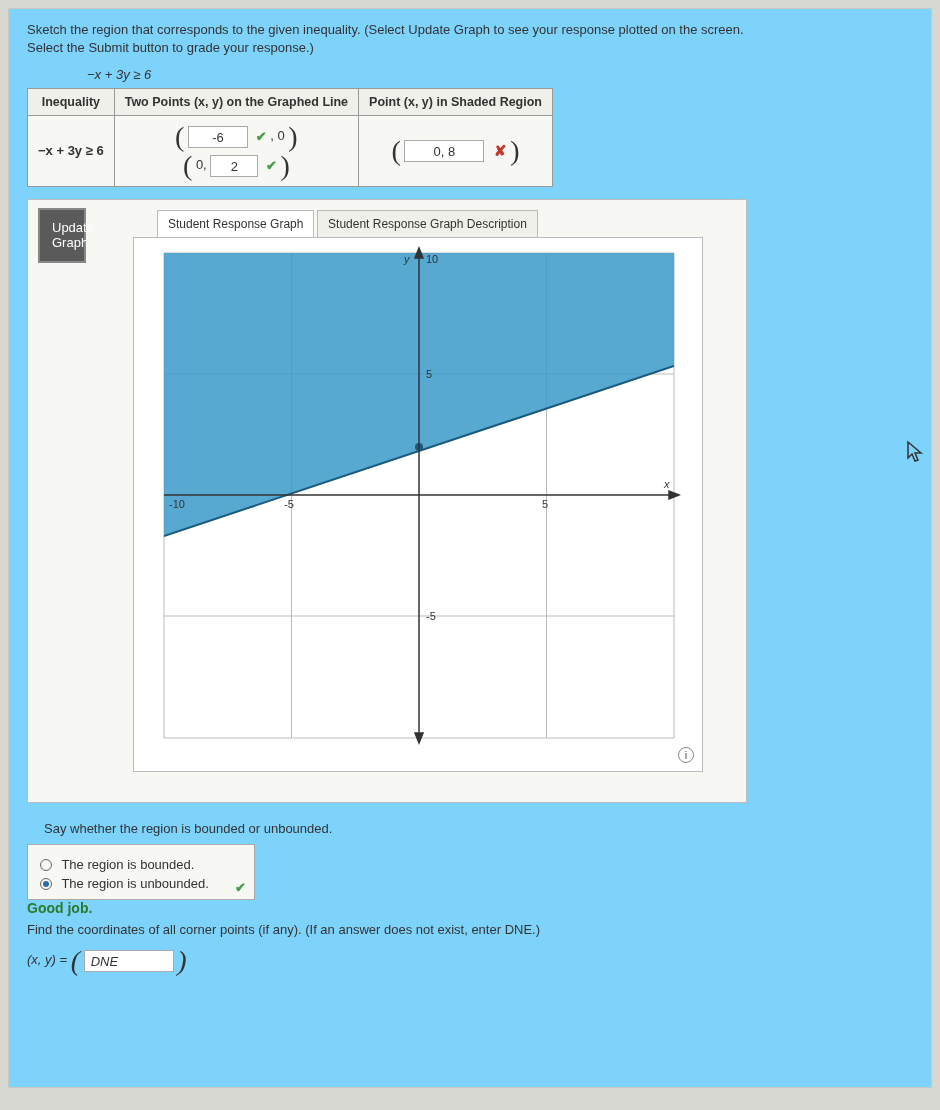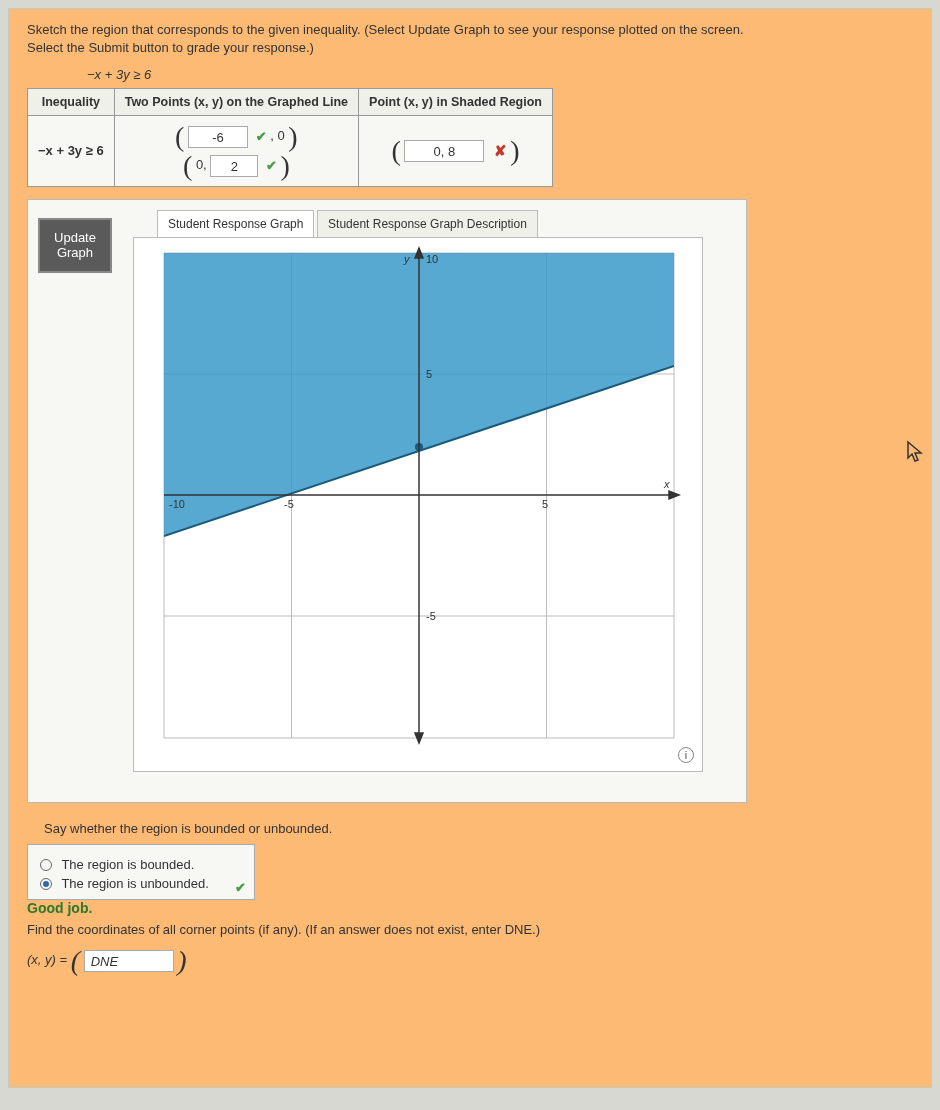--- a/index.html
+++ b/index.html
@@ -5,21 +5,21 @@
   * { box-sizing: border-box; }
   body {
     margin: 0;
     padding: 0;
     background: #d8d8d3;
     font-family: Arial, Helvetica, sans-serif;
     font-size: 13px;
     color: #333;
   }
   .page {
-    background: #fdba74;
+    background: #7dd3fc;
     margin: 8px;
     padding: 12px 18px 18px 18px;
     border: 1px solid #c8c8c0;
     min-height: 1080px;
   }
   .instructions { line-height: 1.4; margin-bottom: 10px; }
   .ineq-label { margin: 8px 0 6px 60px; font-style: italic; }
   table.ineq {
     border-collapse: collapse;
     margin-bottom: 12px;
@@ -61,22 +61,22 @@
   .update-btn {
     display:inline-block;
     background: #5a5a5a;
     color:#fff;
     border:2px solid #888;
     padding:10px 12px;
     font-size:13px;
     text-align:center;
     line-height:1.2;
     position:absolute;
-    top:18px; left:10px;
-    width:74px;
+    top:8px; left:10px;
+    width:48px;
   }
   .tabs { margin-left: 95px; padding-left: 24px; }
   .tab {
     display:inline-block;
     border:1px solid #bbb;
     background:#f0f0ea;
     padding:6px 10px;
     font-size:12px;
     text-align:center;
     line-height:1.2;

